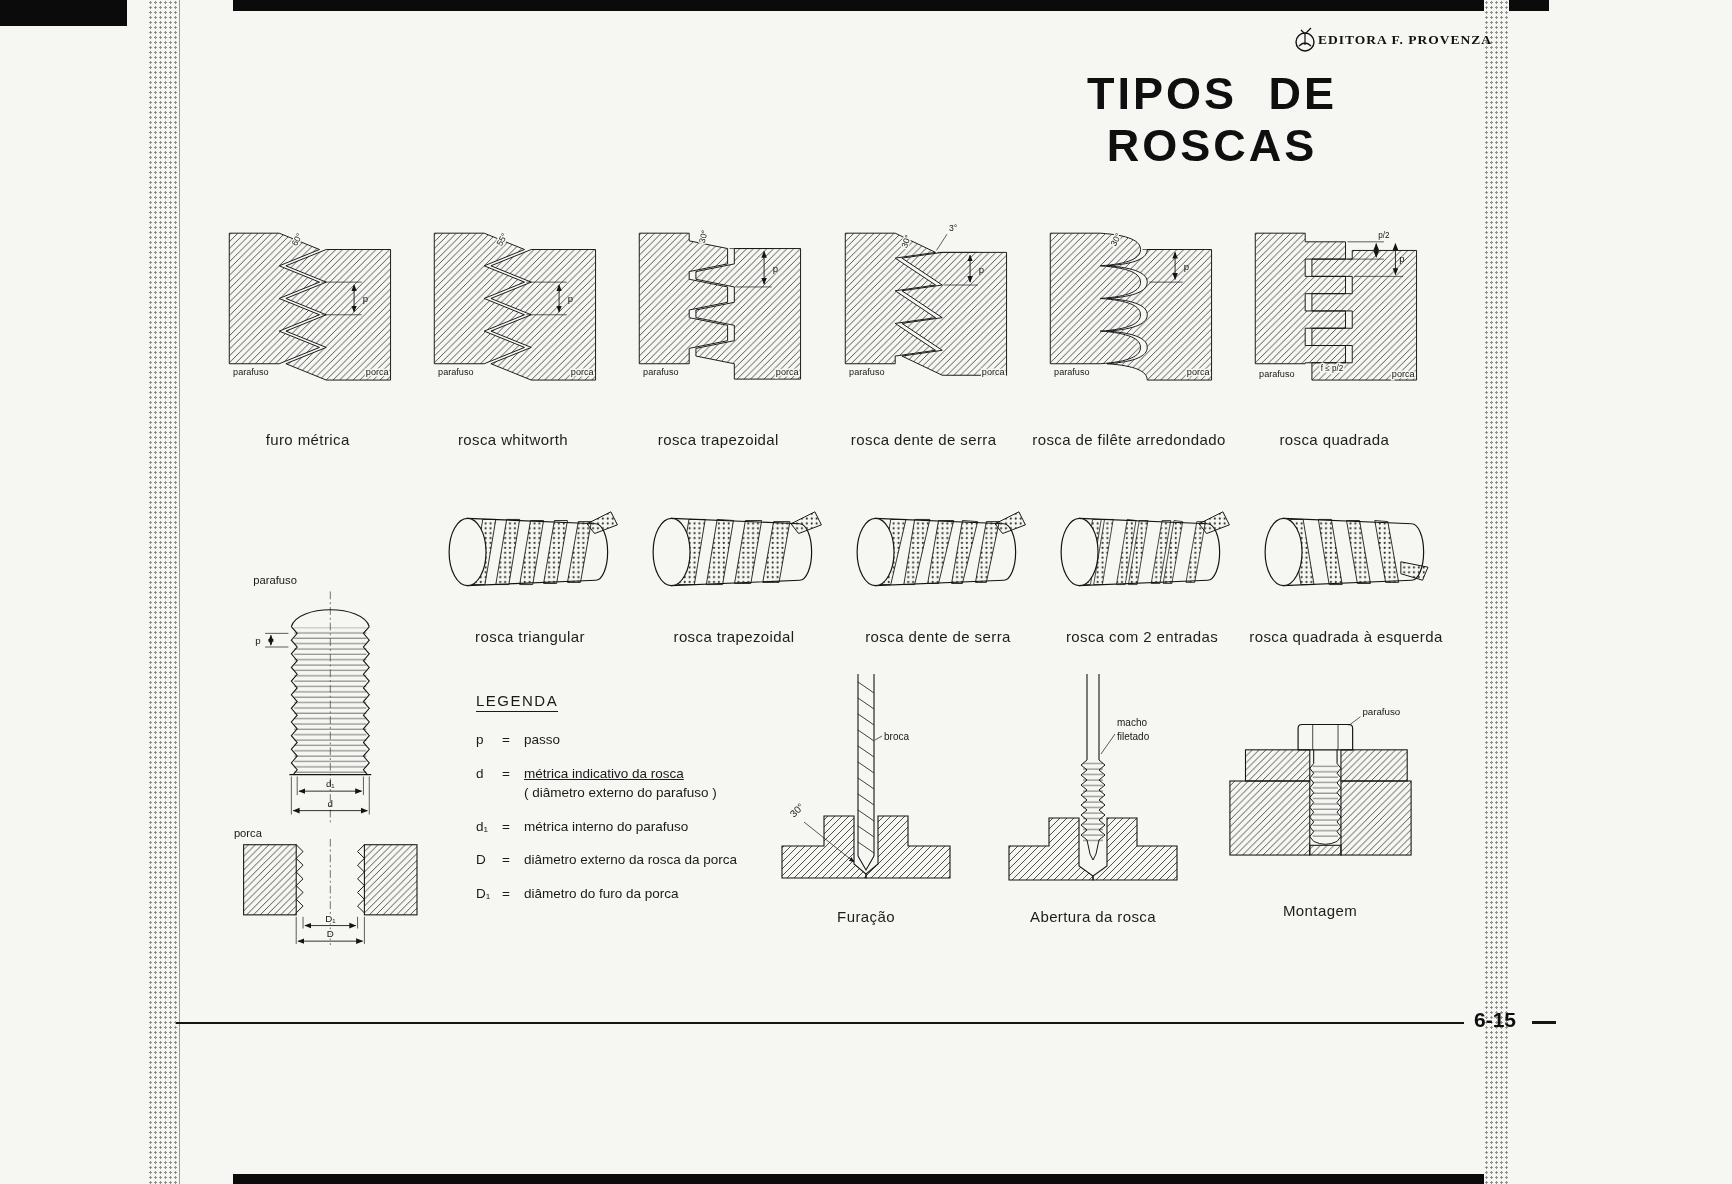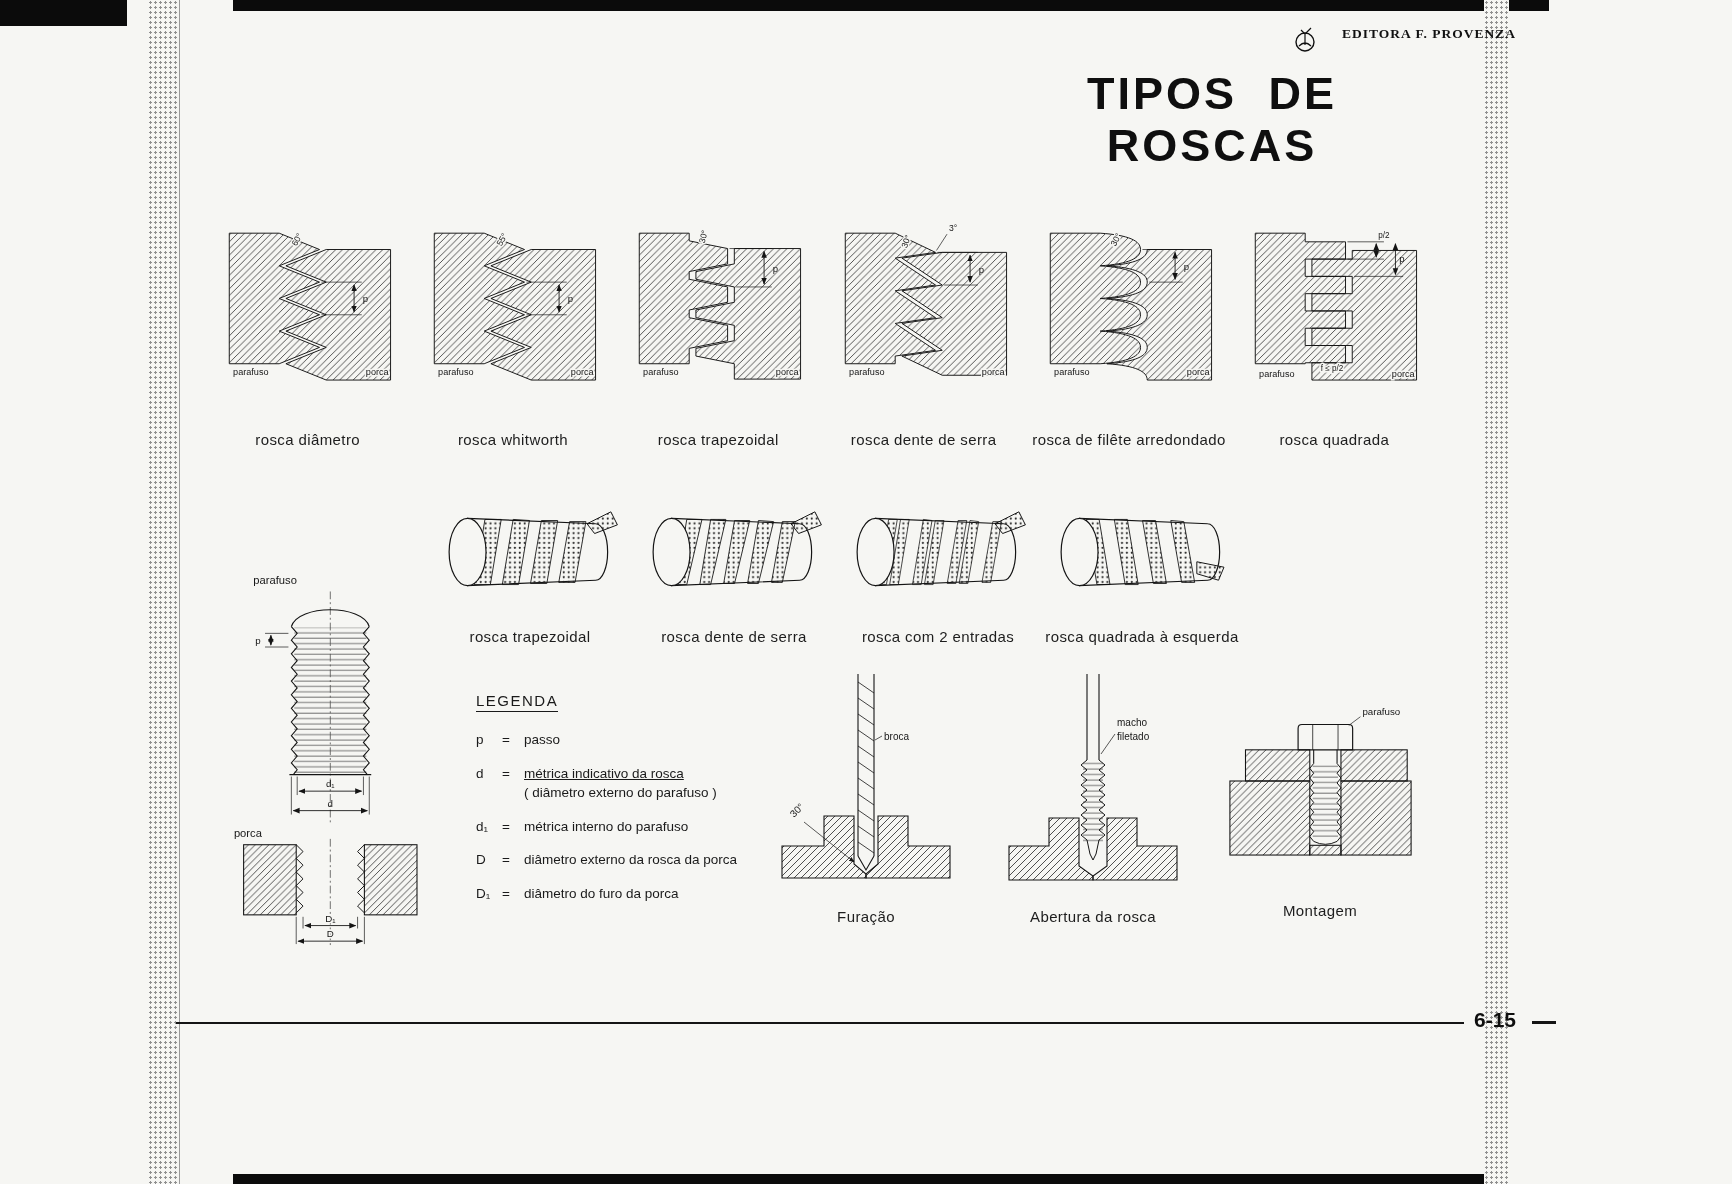--- a/index.html
+++ b/index.html
@@ -5,21 +5,21 @@
   html,body{margin:0;padding:0;background:#ffffff;}
   .page{position:relative;width:1732px;height:1184px;background:#f6f6f3;overflow:hidden;
         font-family:"Liberation Sans",sans-serif;color:#1a1a1a;}
   
   .bar{position:absolute;background:#0b0b0b;}
   .strip{position:absolute;top:0;height:1184px;
          background-image:radial-gradient(#8f8f8f 1px, transparent 1.35px);
          background-size:5px 5px;background-color:#f6f6f3;}
   .page-edge{position:absolute;top:0;width:1px;height:1184px;background:#9a9a9a;}
   
-  .publisher{position:absolute;left:1292px;top:26px;display:flex;gap:24px;}
+  .publisher{position:absolute;left:1292px;top:26px;display:flex;align-items:center;gap:0;}
   .publisher .ptxt{font-family:"Liberation Serif",serif;font-size:13.5px;font-weight:bold;letter-spacing:1px;color:#111;}
   .title{position:absolute;left:1012px;top:68px;width:400px;text-align:center;
          font-size:45px;font-weight:bold;letter-spacing:3px;word-spacing:16px;color:#0f0f0f;}
   
   .row1{position:absolute;left:205px;top:212px;width:1232px;display:grid;grid-template-columns:repeat(6,1fr);}
   .row2{position:absolute;left:428px;top:502px;width:1020px;display:grid;grid-template-columns:repeat(5,1fr);}
   .cell{display:flex;flex-direction:column;align-items:center;}
   .caption{font-size:15px;letter-spacing:.4px;color:#1d1d1d;text-align:center;}
   .row1 .caption{margin-top:48px;}
   .row2 .caption{margin-top:26px;}
@@ -89,21 +89,21 @@
         <path d="M70,22 L112,39 L70,56 L112,73 L70,90 L112,107 L70,124 L112,141 L70,158 L18,158 L18,22 Z" fill="url(#hatch)" stroke="#141414" stroke-width="1"></path>
         <path d="M119,39 L77,56 L119,73 L77,90 L119,107 L77,124 L119,141 L77,158 L119,175 L186,175 L186,39 Z" fill="url(#hatch)" stroke="#141414" stroke-width="1"></path>
         <line x1="114" y1="73" x2="156" y2="73" stroke="#141414" stroke-width="0.7"></line>
         <line x1="114" y1="107" x2="156" y2="107" stroke="#141414" stroke-width="0.7"></line>
         <line x1="148" y1="76" x2="148" y2="104" stroke="#141414" stroke-width="0.9" marker-start="url(#arr)" marker-end="url(#arr)"></line>
         <text x="157" y="94" font-size="10">p</text>
         <text x="88" y="36" font-size="9" transform="rotate(-62 88 36)" class="flab">60°</text>
         <text x="22" y="170" font-size="9.5" class="flab">parafuso</text>
         <text x="184" y="170" font-size="9.5" text-anchor="end" class="flab">porca</text>
       </svg>
-      <div class="caption">rosca diâmetro</div>
+      <div class="caption">furo métrica</div>
     </div>
 
     <div class="cell">
       <svg width="192" height="171" viewBox="0 0 200 178">
         <path d="M70,22 L112,39 L70,56 L112,73 L70,90 L112,107 L70,124 L112,141 L70,158 L18,158 L18,22 Z" fill="url(#hatch)" stroke="#141414" stroke-width="1" stroke-linejoin="round"></path>
         <path d="M119,39 L77,56 L119,73 L77,90 L119,107 L77,124 L119,141 L77,158 L119,175 L186,175 L186,39 Z" fill="url(#hatch)" stroke="#141414" stroke-width="1" stroke-linejoin="round"></path>
         <line x1="114" y1="73" x2="156" y2="73" stroke="#141414" stroke-width="0.7"></line>
         <line x1="114" y1="107" x2="156" y2="107" stroke="#141414" stroke-width="0.7"></line>
         <line x1="148" y1="76" x2="148" y2="104" stroke="#141414" stroke-width="0.9" marker-start="url(#arr)" marker-end="url(#arr)"></line>
         <text x="157" y="94" font-size="10">p</text>
@@ -175,20 +175,29 @@
         <text x="98" y="166" font-size="8.5" text-anchor="middle" class="flab">f ≤ p/2</text>
         <text x="22" y="172" font-size="9.5" class="flab">parafuso</text>
         <text x="184" y="172" font-size="9.5" text-anchor="end" class="flab">porca</text>
       </svg>
       <div class="caption">rosca quadrada</div>
     </div>
   </div>
 
   <div class="row2">
 
+    <div class="cell">
+      <svg width="190" height="100" viewBox="0 0 175 92">
+        <path d="M30,15 L148,20 A11,26 0 0 1 148,72 L30,77 Z" fill="#f6f6f3" stroke="#141414" stroke-width="1.1"></path>
+        <path d="M44,16 L56,16 L46,76 L34,76 Z M66,16 L78,16 L68,76 L56,76 Z M88,17 L100,17 L90,76 L78,76 Z M110,17 L122,17 L112,75 L100,75 Z M132,18 L144,18 L134,74 L122,74 Z" fill="url(#dots)" stroke="#141414" stroke-width="0.8"></path>
+        <path d="M140,20 L162,9 L168,21 L147,29 Z" fill="url(#dots)" stroke="#141414" stroke-width="0.9"></path>
+        <ellipse cx="30" cy="46" rx="17" ry="31" fill="#f6f6f3" stroke="#141414" stroke-width="1.1"></ellipse>
+      </svg>
+      <div class="caption">rosca triangular</div>
+    </div>
 
     <div class="cell">
       <svg width="190" height="100" viewBox="0 0 175 92">
         <path d="M30,15 L148,20 A11,26 0 0 1 148,72 L30,77 Z" fill="#f6f6f3" stroke="#141414" stroke-width="1.1"></path>
         <path d="M46,16 L61,16 L51,76 L36,76 Z M72,16 L87,17 L77,76 L62,76 Z M98,17 L113,17 L103,75 L88,75 Z M124,18 L139,18 L129,74 L114,74 Z" fill="url(#dots)" stroke="#141414" stroke-width="0.8"></path>
         <path d="M140,20 L162,9 L168,21 L147,29 Z" fill="url(#dots)" stroke="#141414" stroke-width="0.9"></path>
         <ellipse cx="30" cy="46" rx="17" ry="31" fill="#f6f6f3" stroke="#141414" stroke-width="1.1"></ellipse>
       </svg>
       <div class="caption">rosca trapezoidal</div>
     </div>

